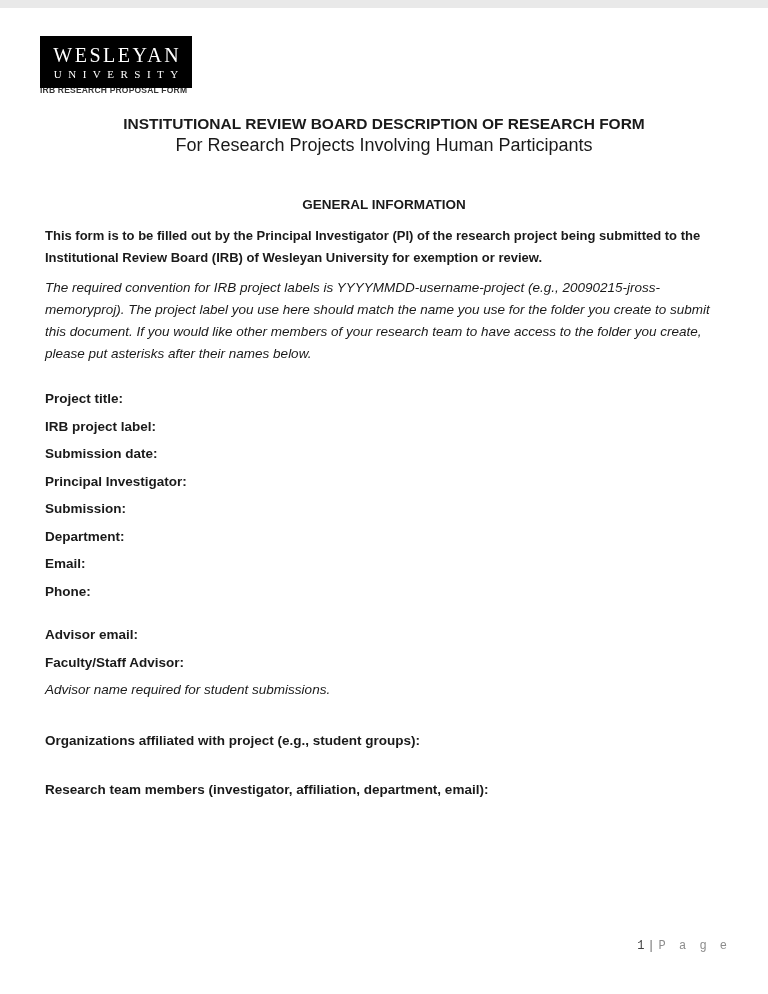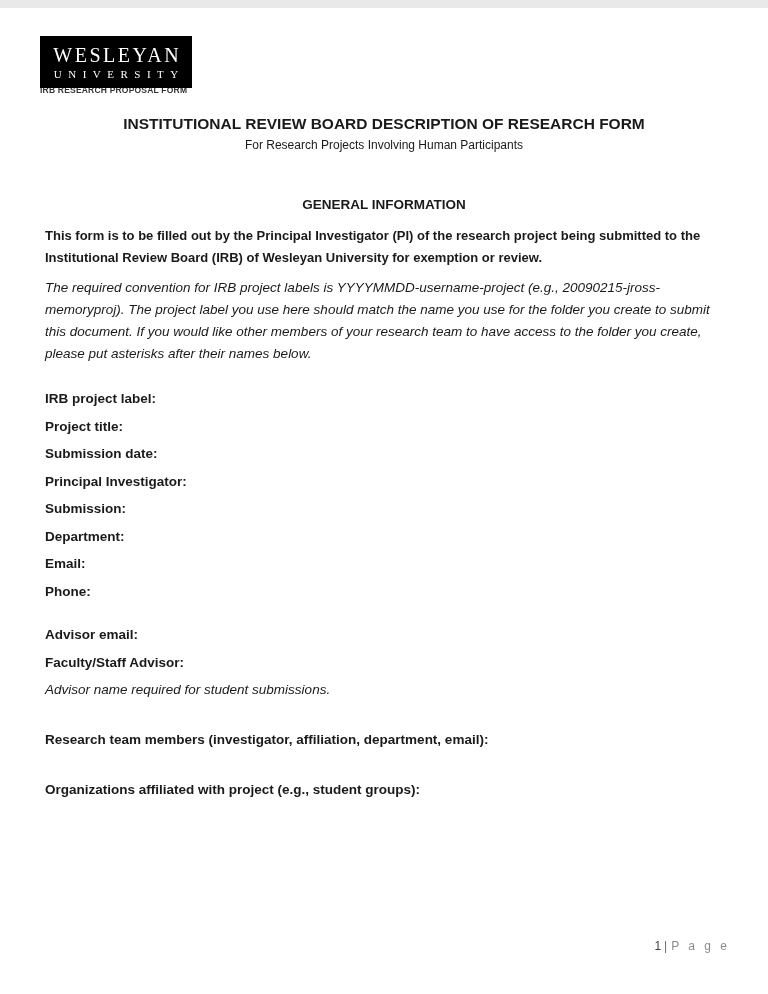--- a/index.html
+++ b/index.html
@@ -39,21 +39,21 @@
     font-size: 8.5px; font-weight: bold; color: #333333;
     letter-spacing: 0.2px; white-space: nowrap; line-height: 11px;
   }
   
   .doc-title {
     margin-top: 18px; text-align: center;
     font-size: 15.5px; font-weight: bold; line-height: 19px;
   }
   .doc-subtitle {
     margin-top: 4px; text-align: center;
-    font-size: 12px; line-height: 17px;
+    font-size: 18px; line-height: 17px;
   }
   
   .section-heading {
     text-align: center; font-size: 13.5px; font-weight: bold; line-height: 17px;
   }
   .heading-general { margin-top: 42px; }
   .heading-overview { margin-top: 102px; }
   .intro-bold {
     margin-top: 12px; font-size: 13px; font-weight: bold; line-height: 22px;
   }
@@ -69,21 +69,21 @@
   }
   .field-note {
     font-size: 13.5px; font-weight: normal; font-style: italic;
     line-height: 27.5px; height: 27.5px; white-space: nowrap;
   }
   .team-row { margin-top: 22px; }
   .org-row { margin-top: 23px; }
   
   .page-footer {
     position: absolute; right: 38px; top: 931px;
-    font-size: 12px; color: #3f3f3f; white-space: nowrap;
+    font-size: 12px; color: #3f3f3f; white-space: nowrap; font-family: Liberation Mono, monospace;
   }
   .page-footer .sep { margin: 0 4px 0 3px; color: #6b6b6b; }
   .page-footer .page-word { color: #8c8c8c; letter-spacing: 3px; }
 </style>
 </head>
 <body>
 
 <div class="page">
 
   <div class="logo-wrap">
@@ -96,38 +96,38 @@
 
   <div class="doc-title">INSTITUTIONAL REVIEW BOARD DESCRIPTION OF RESEARCH FORM</div>
   <div class="doc-subtitle">For Research Projects Involving Human Participants</div>
 
   <div class="section-heading heading-general">GENERAL INFORMATION</div>
 
   <div class="intro-bold">This form is to be filled out by the Principal Investigator (PI) of the research project being submitted to the Institutional Review Board (IRB) of Wesleyan University for exemption or review.</div>
   <div class="intro-italic">The required convention for IRB project labels is YYYYMMDD-username-project (e.g., 20090215-jross-memoryproj). The project label you use here should match the name you use for the folder you create to submit this document.  If you would like other members of your research team to have access to the folder you create, please put asterisks after their names below.</div>
 
   <div class="fields-block">
+    <div class="field-row">Project title:</div>
     <div class="field-row">IRB project label:</div>
-    <div class="field-row">Project title:</div>
     <div class="field-row">Submission date:</div>
     <div class="field-row">Principal Investigator:</div>
     <div class="field-row">Submission:</div>
     <div class="field-row">Department:</div>
     <div class="field-row">Email:</div>
     <div class="field-row">Phone:</div>
   </div>
 
   <div class="fields-block advisor-block">
     <div class="field-row">Advisor email:</div>
     <div class="field-row">Faculty/Staff Advisor:</div>
     <div class="field-note">Advisor name required for student submissions.</div>
   </div>
 
+  <div class="field-row org-row">Organizations affiliated with project (e.g., student groups):</div>
+
   <div class="field-row team-row">Research team members (investigator, affiliation, department, email):</div>
-
-  <div class="field-row org-row">Organizations affiliated with project (e.g., student groups):</div>
 
 
   <div class="page-footer">
     <span>1</span><span class="sep">|</span><span class="page-word">P a g e</span>
   </div>
 
 </div>
 
 </body></html>

